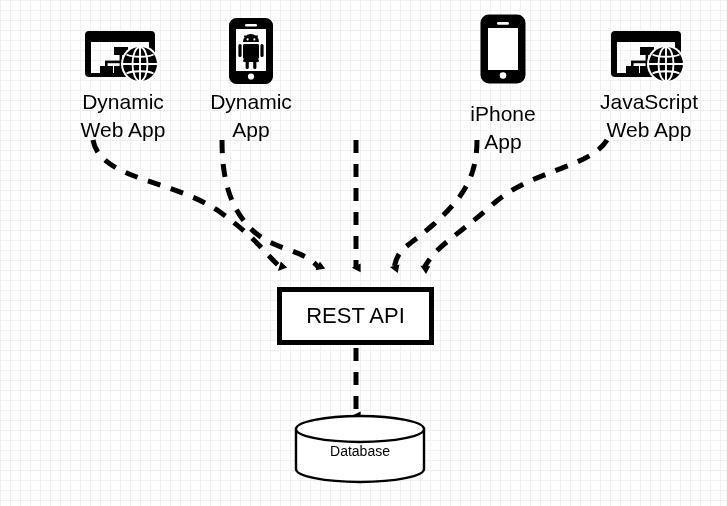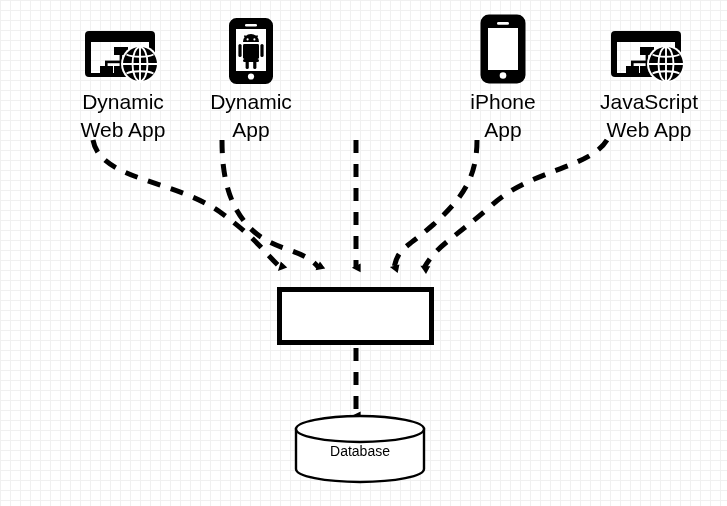--- a/index.html
+++ b/index.html
@@ -96,20 +96,21 @@
   </svg>
 
   <svg class="layer" viewBox="0 0 727 506" width="727" height="506">
     <rect x="279.5" y="289.5" width="152" height="53" fill="#ffffff" stroke="#000000" stroke-width="5"></rect>
     <g>
       <path d="M 296,429 L 296,469 A 64,13 0 0 0 424,469 L 424,429 Z" fill="#ffffff" stroke="#000000" stroke-width="2.4"></path>
       <ellipse cx="360" cy="429" rx="64" ry="13" fill="#ffffff" stroke="#000000" stroke-width="2.4"></ellipse>
     </g>
   </svg>
 
+  <div class="rest-label">REST API</div>
   <div class="db-label">Database</div>
 
   <div class="node" style="left:42px; top:28px; width:110px;">
     <svg class="node-icon" width="76" height="56" viewBox="0 0 76 56">
       <g fill="#000000">
         <path d="M4,3 h62 a4,4 0 0 1 4,4 v38 a4,4 0 0 1 -4,4 h-62 a4,4 0 0 1 -4,-4
                  v-38 a4,4 0 0 1 4,-4 z
                  M6,14 h58 v31 h-58 z" fill-rule="evenodd"></path>
         <circle cx="55" cy="8" r="2.3"></circle>
           <circle cx="62" cy="8" r="2.3"></circle>
@@ -157,21 +158,21 @@
         <rect x="31.4" y="26" width="3.2" height="13" rx="1.6"></rect>
         <rect x="16.6" y="43" width="3.2" height="8" rx="1.6"></rect>
         <rect x="24.2" y="43" width="3.2" height="8" rx="1.6"></rect>
       </g>
     </svg>
     <div class="node-label">Dynamic
 App</div>
   </div>
 
 
-  <div class="node" style="left:432px; top:14px; width:90px;">
+  <div class="node" style="left:432px; top:14px; width:90px;gap:12px;">
     <svg class="node-icon" width="46" height="70" viewBox="0 0 46 70">
       <rect x="2" y="2" width="42" height="66" rx="7" ry="7" fill="#000000" stroke="#000000" stroke-width="3"></rect>
       <rect x="8" y="14" width="30" height="42" fill="#ffffff"></rect>
       <rect x="17" y="8" width="12" height="2.8" rx="1.4" fill="#ffffff"></rect>
       <circle cx="23" cy="61.5" r="3.3" fill="#ffffff"></circle>
     </svg>
     <div class="node-label">iPhone
 App</div>
   </div>
 

